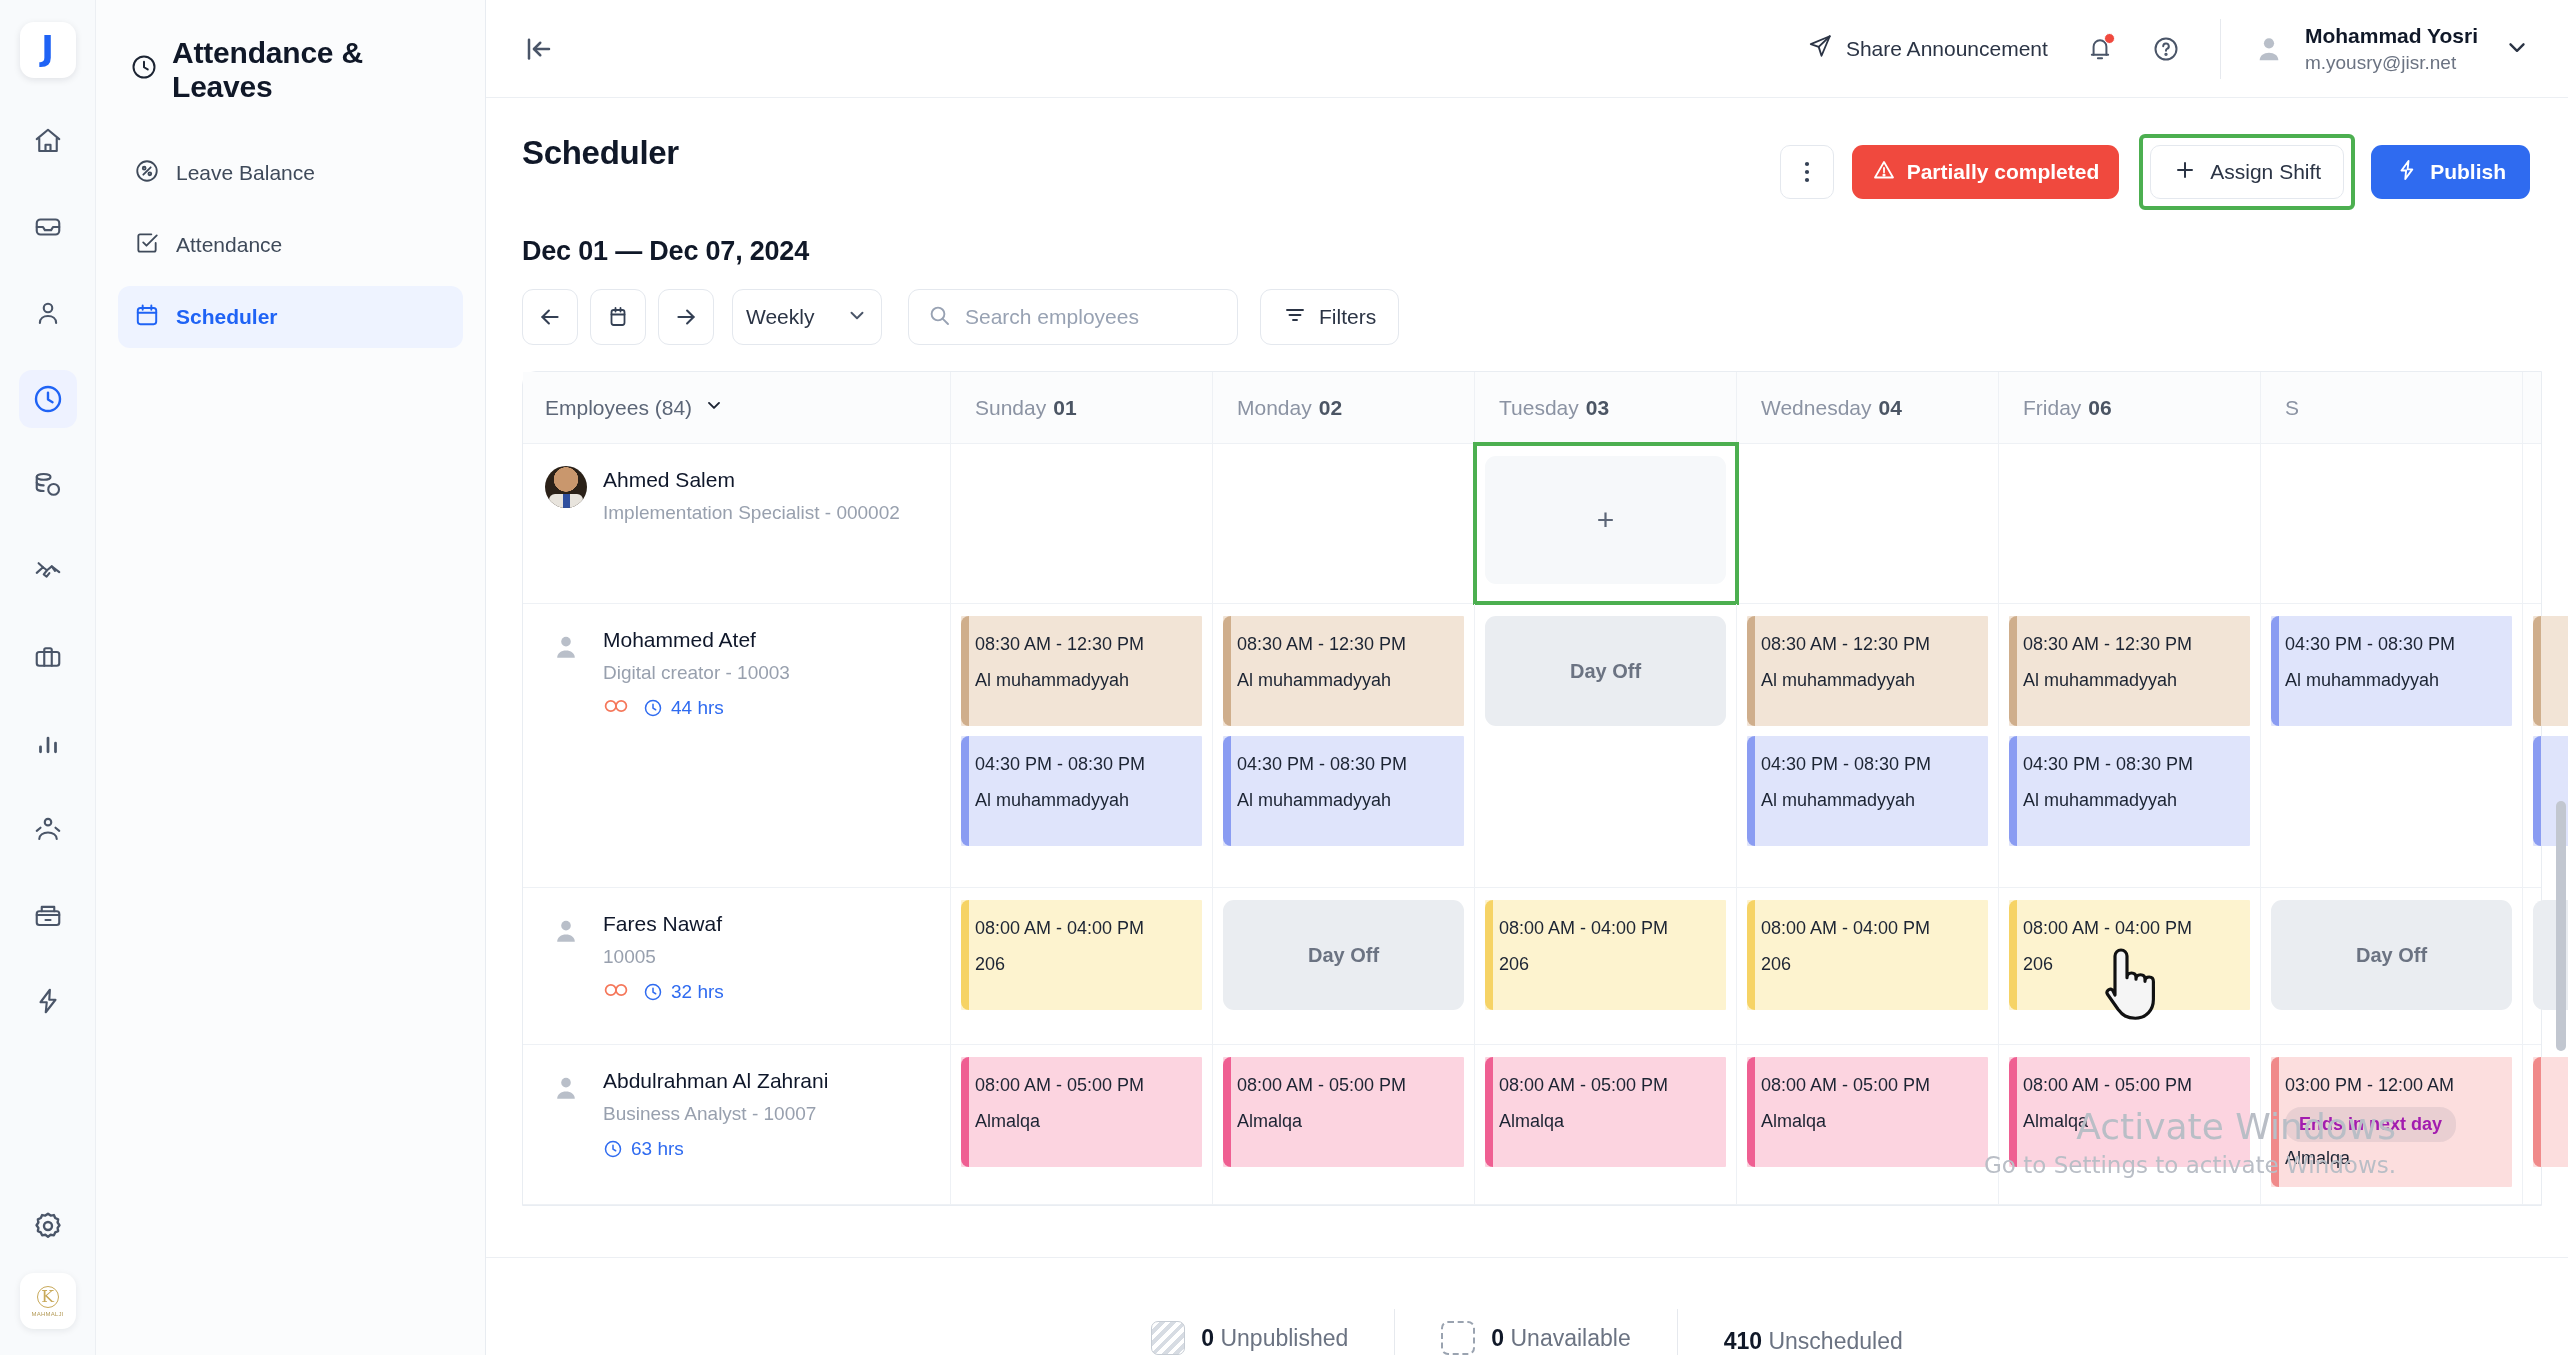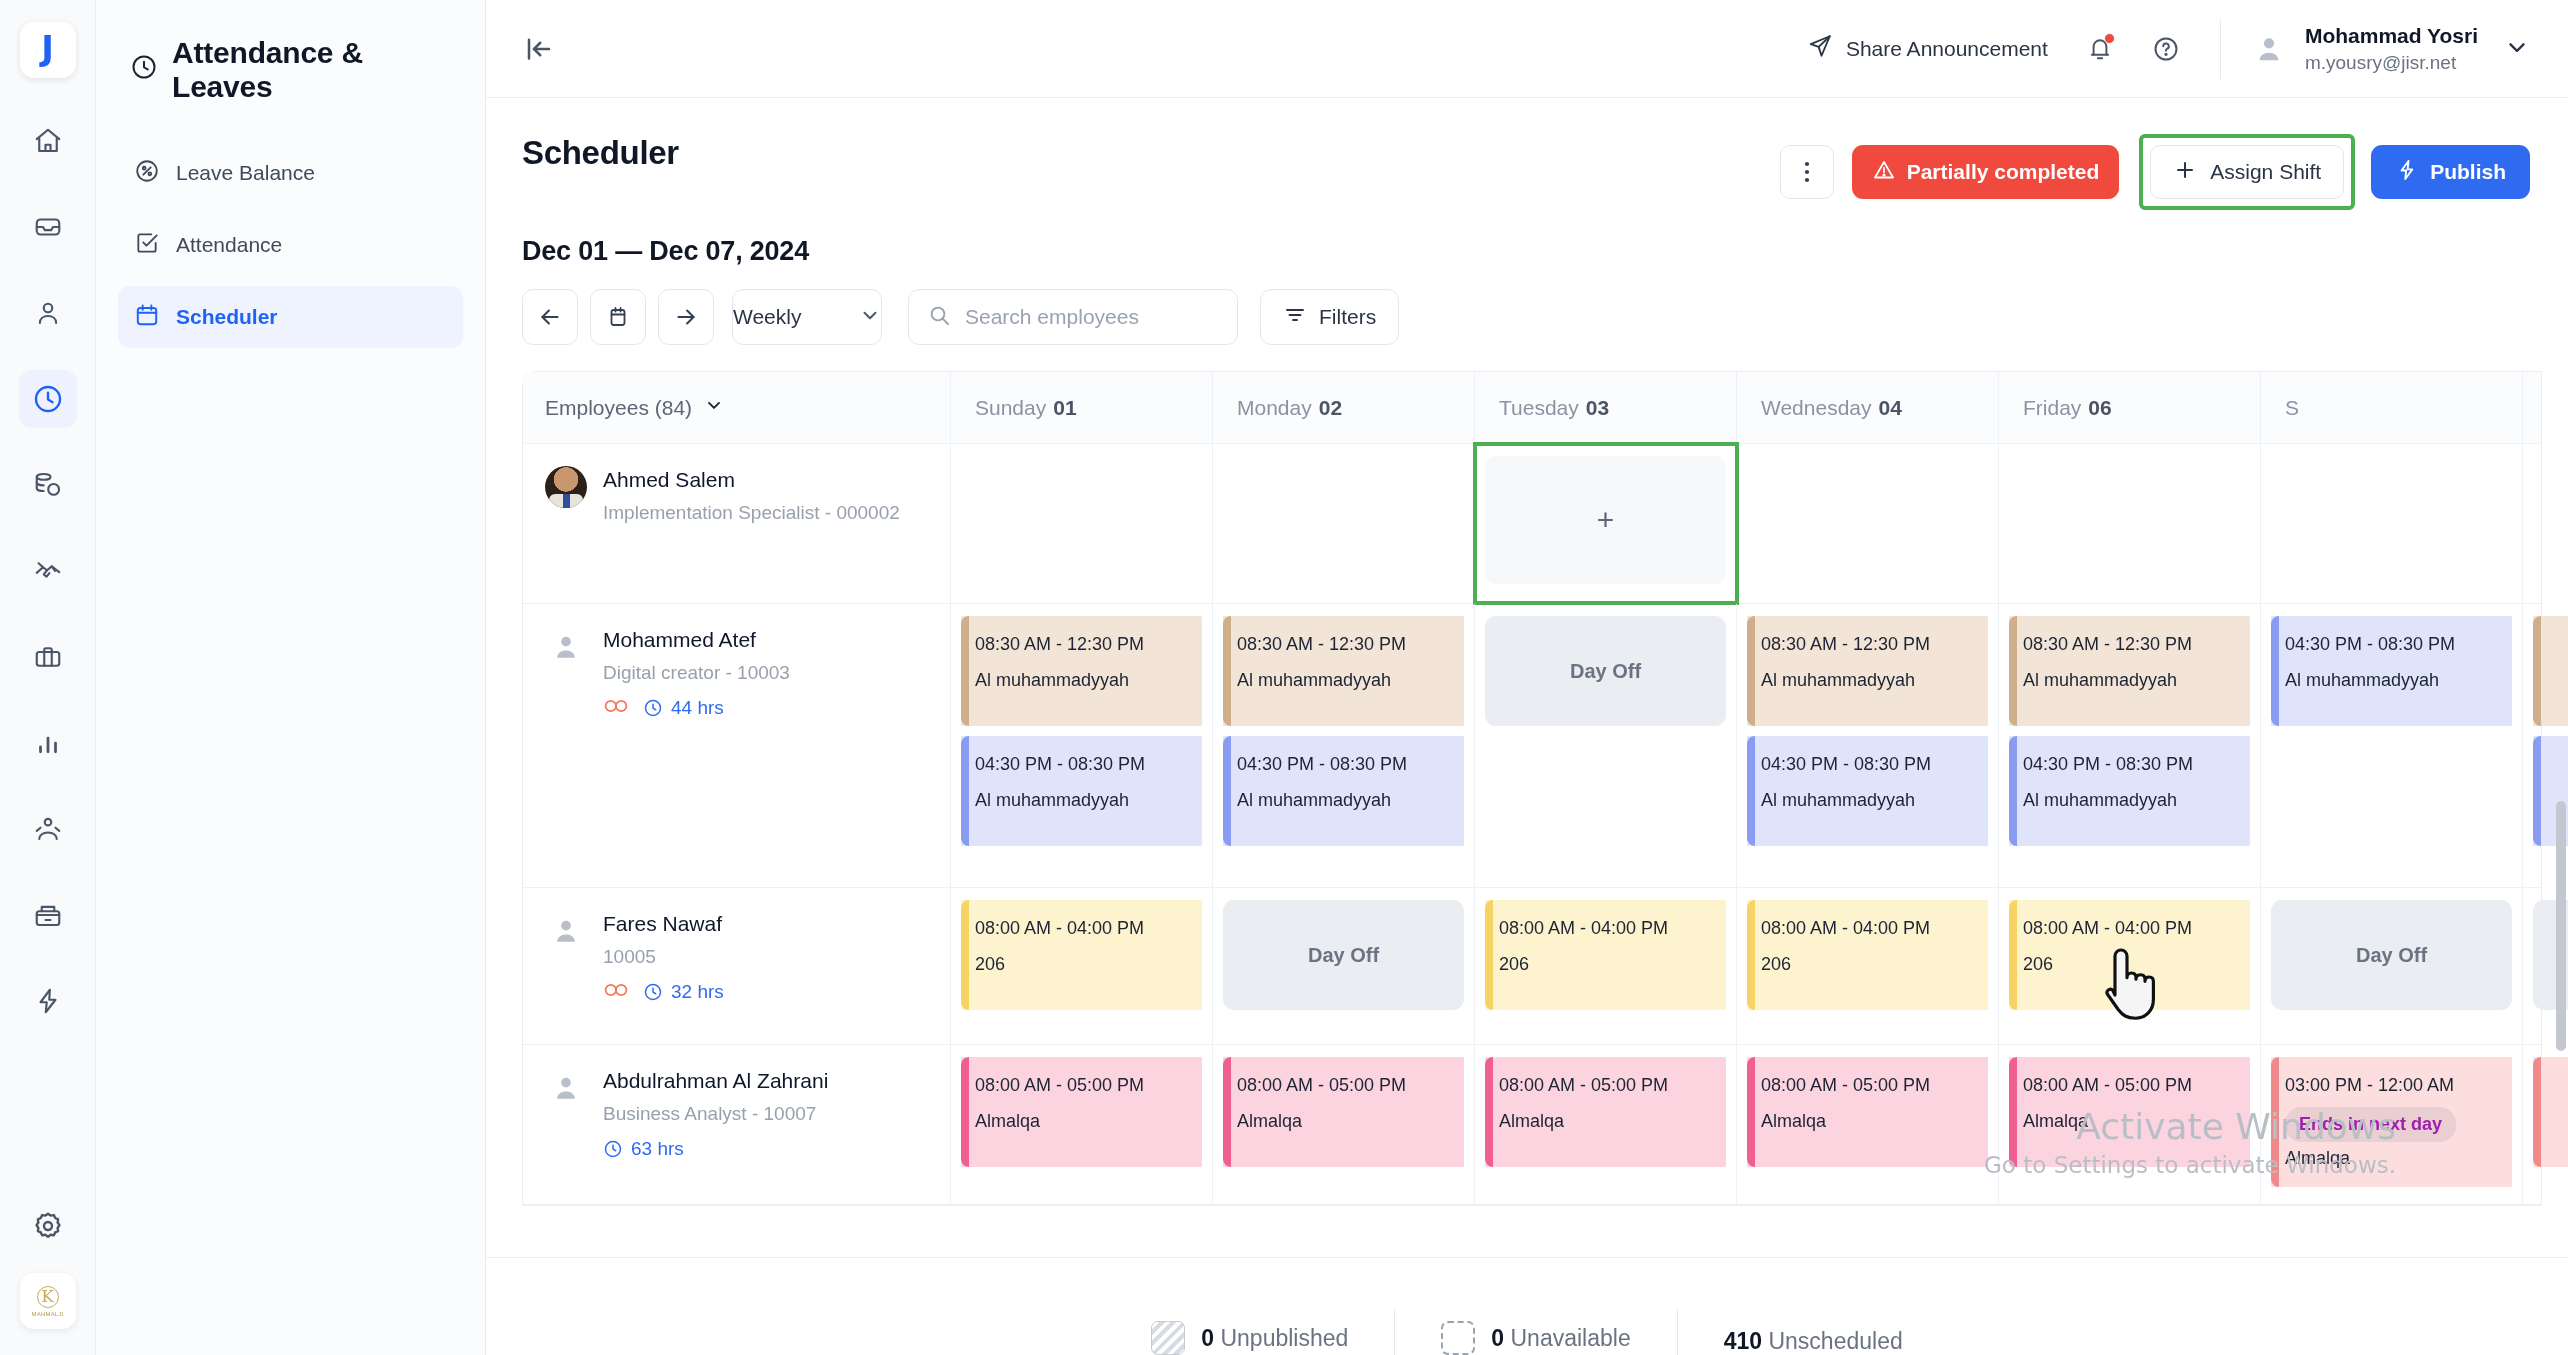--- a/index.html
+++ b/index.html
@@ -148,21 +148,21 @@
   }
 
   
   .toolbar { padding: 22px 36px 0 36px; display: flex; align-items: center; gap: 0; }
   .tb-btn {
     width: 56px; height: 56px; border: 1px solid #e4e8ee; border-radius: 11px; background: #fff;
     display:flex; align-items:center; justify-content:center; color:#344054; margin-right: 12px;
   }
   .tb-select {
     height: 56px; min-width: 150px; border: 1px solid #e4e8ee; border-radius: 11px; background:#fff;
-    display:flex; align-items:center; justify-content: space-between; gap: 22px; padding: 0 0;
+    display:flex; align-items:center; justify-content: space-between; gap: 22px; padding: 0 13px;
     font-size: 21px; color: #2b3445; margin-left: 6px;
   }
   .tb-search {
     height: 56px; width: 330px; border: 1px solid #e4e8ee; border-radius: 11px; background:#fff;
     display:flex; align-items:center; gap: 14px; padding: 0 18px; margin-left: 26px;
   }
   .tb-search .ph { font-size: 21px; color: #98a2b3; }
   .tb-filters {
     height: 56px; border: 1px solid #e4e8ee; border-radius: 11px; background:#fff;
     display:flex; align-items:center; gap: 12px; padding: 0 22px; margin-left: 22px;

